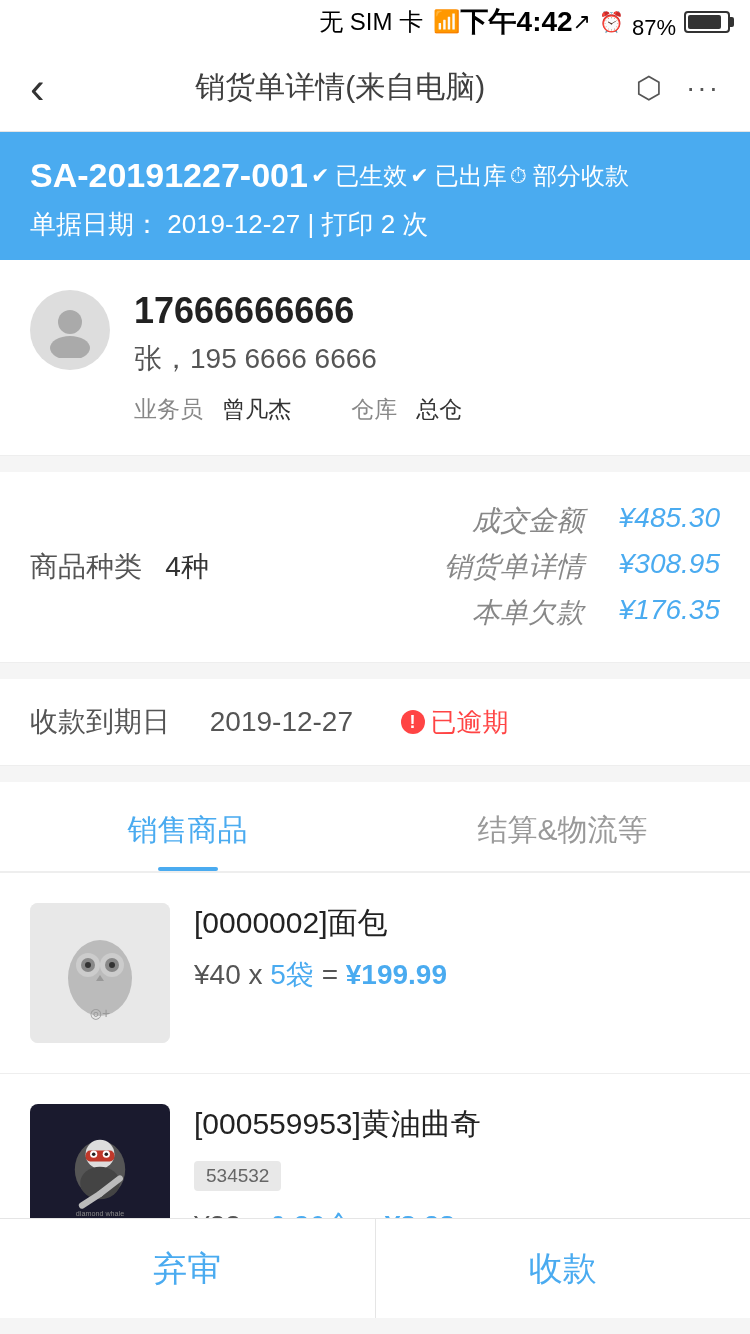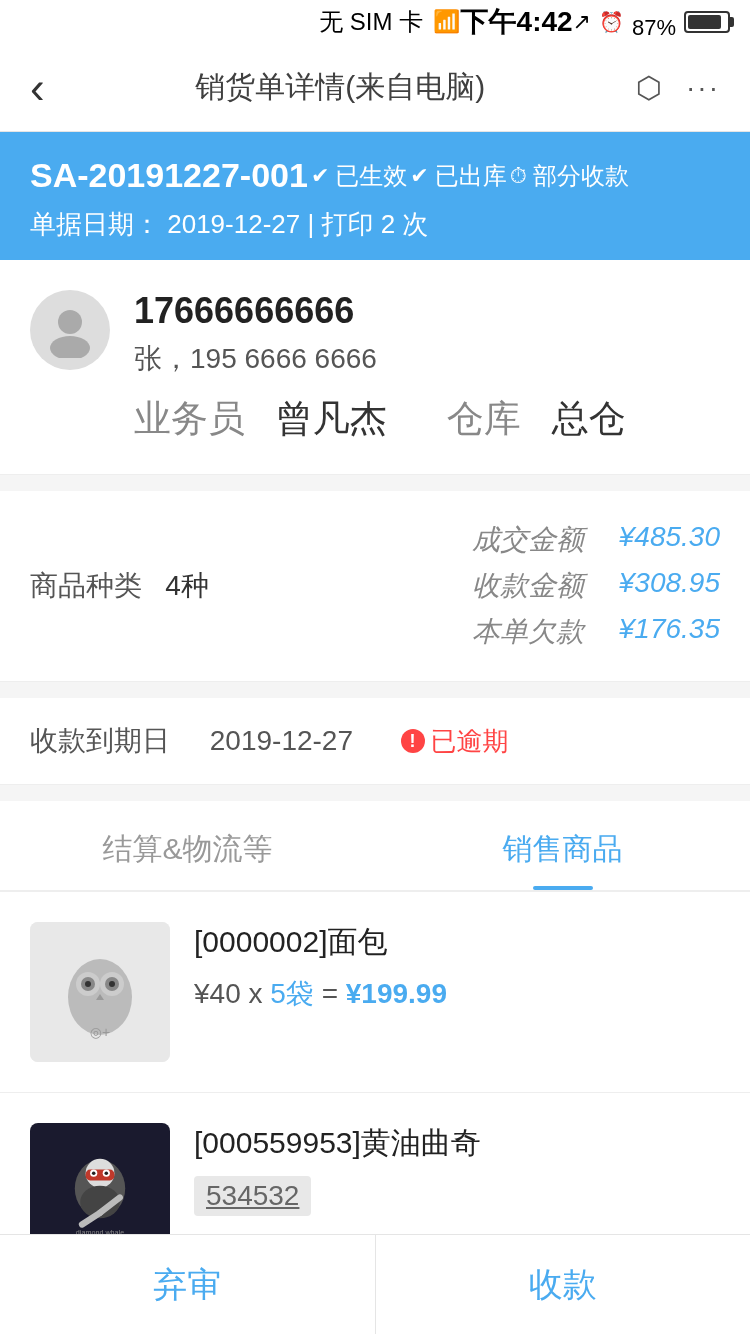--- a/index.html
+++ b/index.html
@@ -103,21 +103,21 @@
       flex-shrink: 0;
       overflow: hidden;
     }
     .avatar svg { width: 56px; height: 56px; }
     .customer-info { flex: 1; }
     .customer-name { font-size: 36px; font-weight: 600; color: #222; margin-bottom: 8px; }
     .customer-phone { font-size: 28px; color: #555; margin-bottom: 16px; }
     .customer-meta {
       display: flex;
       gap: 60px;
-      font-size: 37px;
+      font-size: 23px;
       color: #555;
       align-items: flex-end;
     }
     .meta-label { color: #888; }
     .meta-value { color: #333; }
 
     
     .summary-section {
       background: #fff;
       padding: 30px;
@@ -219,34 +219,33 @@
       align-items: center;
       justify-content: center;
       overflow: hidden;
     }
     .product-info { flex: 1; }
     .product-name { font-size: 30px; color: #222; margin-bottom: 12px; font-weight: 500; }
     .product-sku {
       display: inline-block;
       background: #e8e8e8;
       color: #666;
-      font-size: 28px;
+      font-size: 19px;
       padding: 4px 12px;
       border-radius: 4px;
       margin-bottom: 16px;
-      text-decoration: underline;
     }
     .product-price { font-size: 28px; color: #555; }
     .price-blue { color: #4AABF0; }
     .price-total { color: #4AABF0; font-weight: 600; }
 
     
     .bottom-bar {
       position: fixed;
-      bottom: 0;
+      bottom: 16px;
       width: 750px;
       height: 100px;
       background: #fff;
       border-top: 1px solid #e5e5e5;
       display: flex;
     }
     .bottom-btn {
       flex: 1;
       display: flex;
       align-items: center;
@@ -352,21 +351,21 @@
     <span>商品种类</span>
     &nbsp;
     <span class="summary-count">4种</span>
   </div>
   <div class="summary-right">
     <div class="amount-row">
       <span class="amount-label">成交金额</span>
       <span class="amount-value">¥485.30</span>
     </div>
     <div class="amount-row">
-      <span class="amount-label">收款金额</span>
+      <span class="amount-label">销货单详情</span>
       <span class="amount-value">¥308.95</span>
     </div>
     <div class="amount-row">
       <span class="amount-label">本单欠款</span>
       <span class="amount-value">¥176.35</span>
     </div>
   </div>
 </div>
 
 <div class="due-section">
@@ -374,25 +373,25 @@
   &nbsp;
   <span>2019-12-27</span>
   &nbsp;&nbsp;
   <span class="overdue-badge">
     <span class="overdue-dot">!</span>
     <span>已逾期</span>
   </span>
 </div>
 
 <div class="tabs-section">
+  <div class="tab active">
+    <span>销售商品</span>
+  </div>
   <div class="tab">
     <span>结算&amp;物流等</span>
-  </div>
-  <div class="tab active">
-    <span>销售商品</span>
   </div>
 </div>
 
 <div class="product-list">
 
   <div class="product-item">
     <div class="product-thumb">
 
       <svg viewBox="0 0 140 140" xmlns="http://www.w3.org/2000/svg" width="140" height="140">
         <rect width="140" height="140" fill="#e8e8e8"></rect>

